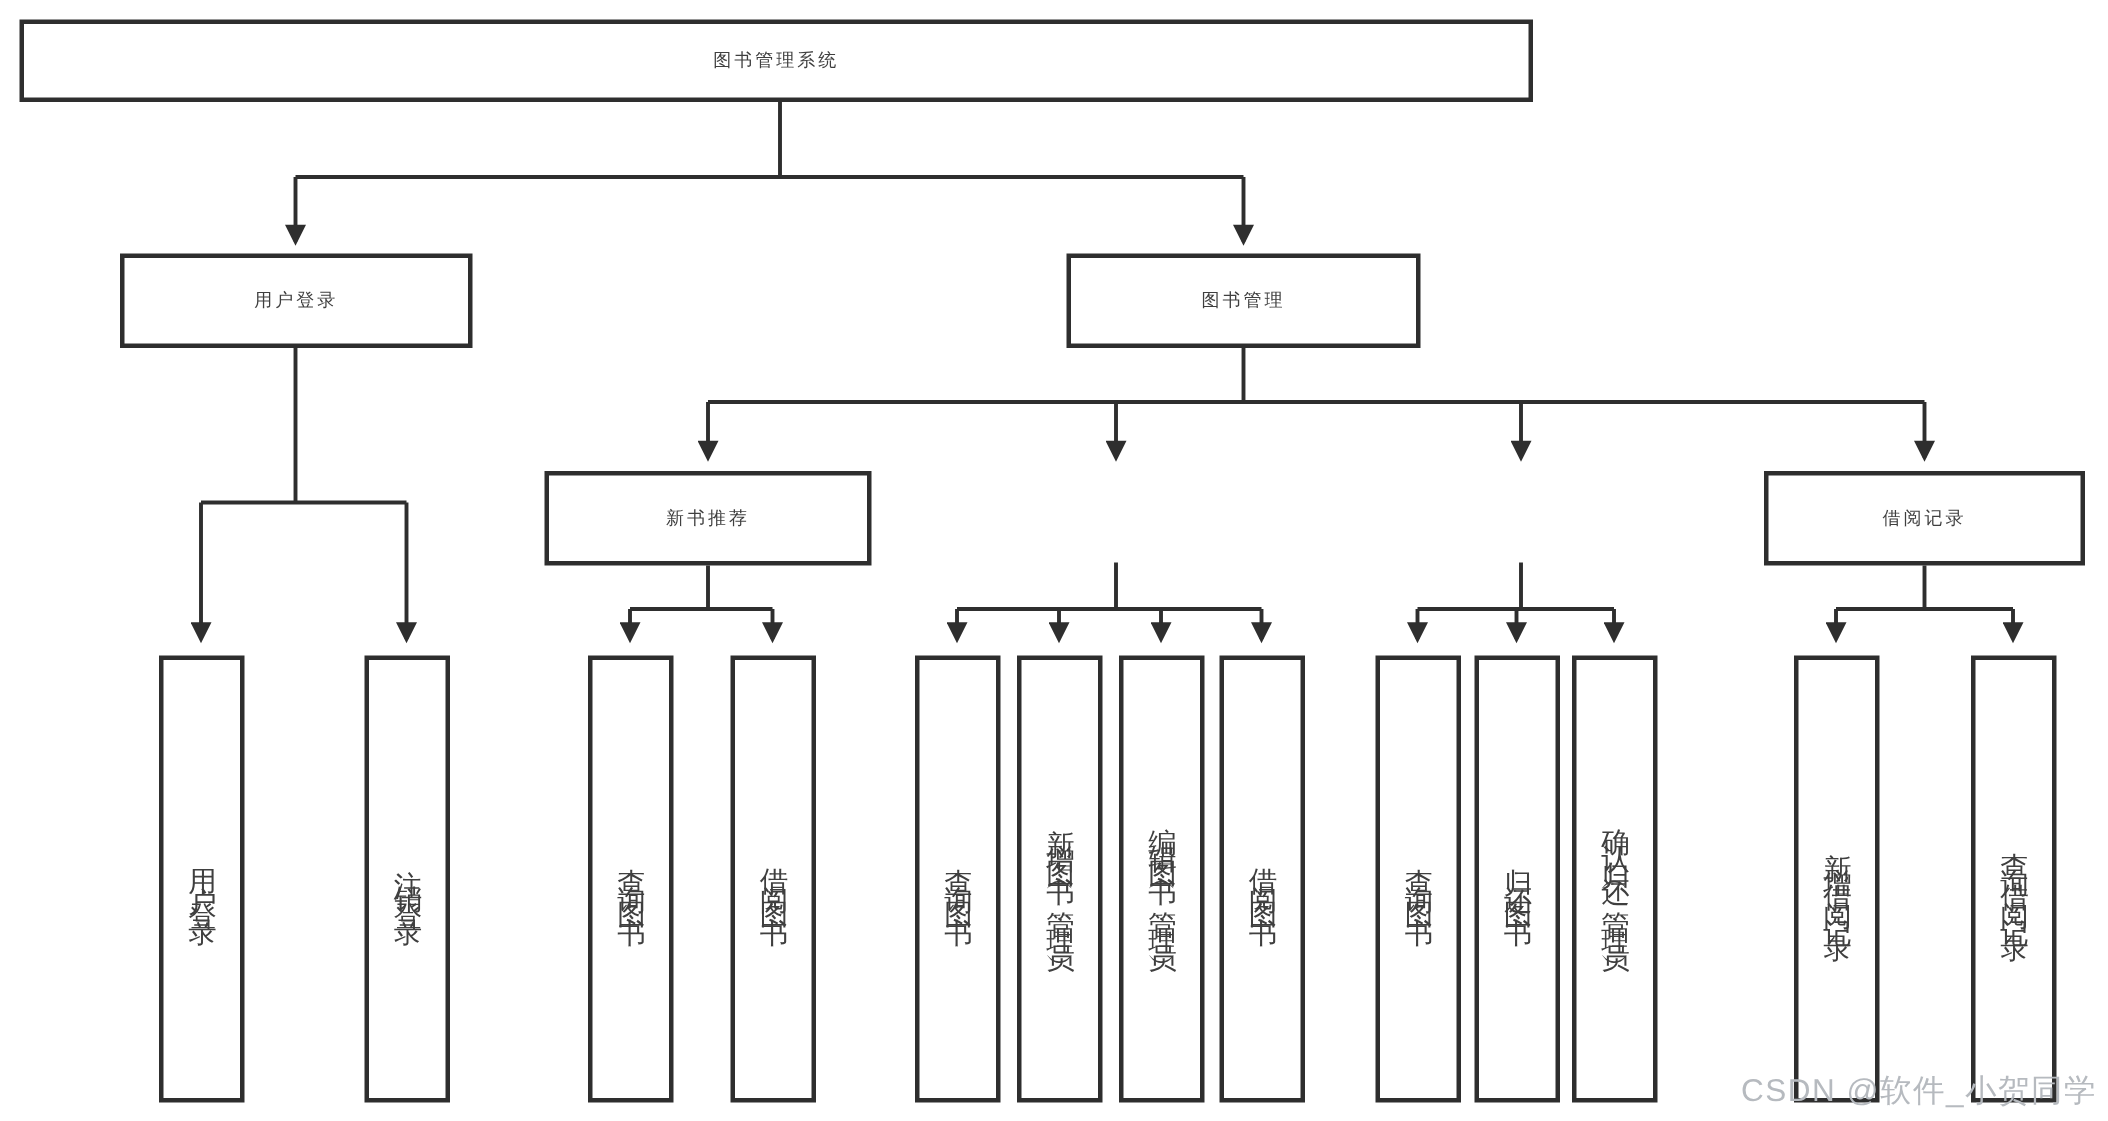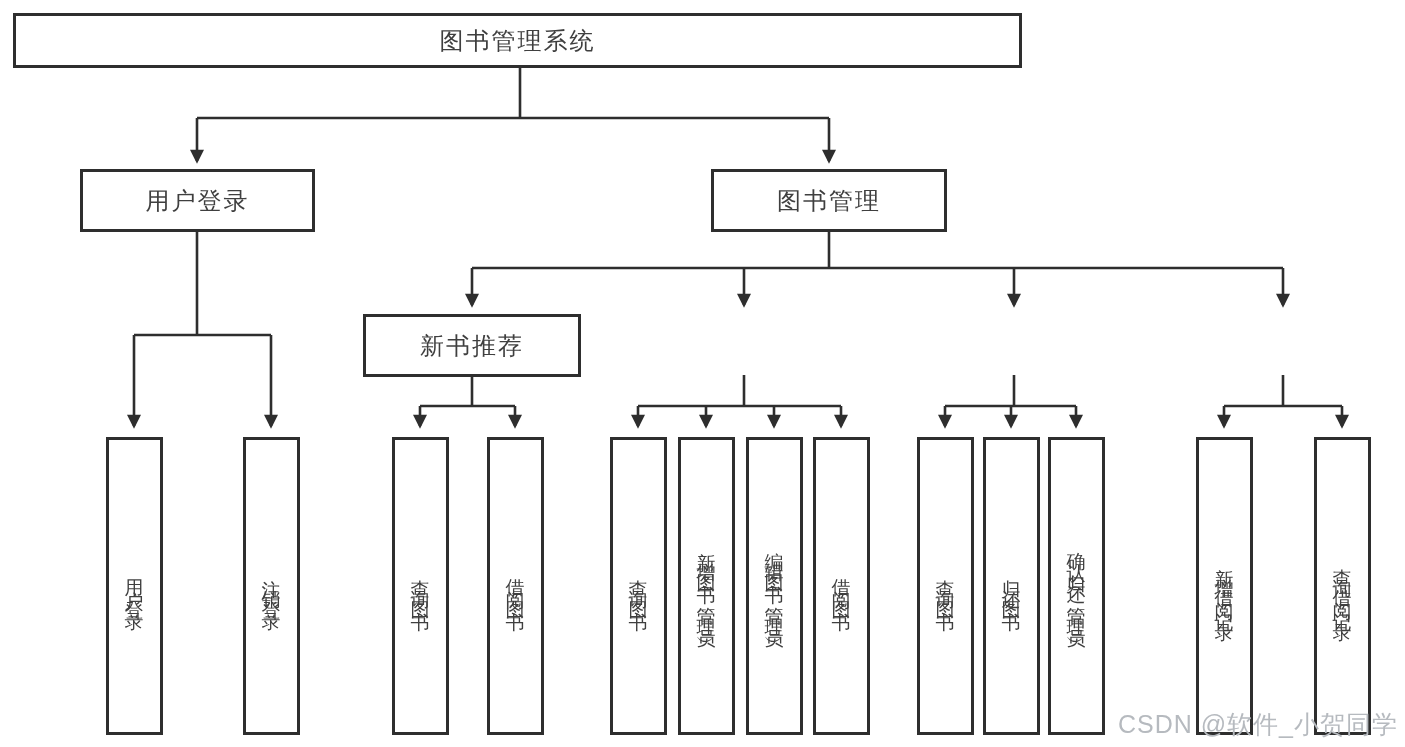--- a/index.html
+++ b/index.html
@@ -7,28 +7,28 @@
     position:relative;width:1405px;height:747px;background:#ffffff;
     font-family:"Liberation Sans", sans-serif;overflow:hidden;
   }
   svg.wires{position:absolute;left:0;top:0;z-index:1;}
   .node{
     position:absolute;box-sizing:border-box;z-index:2;
     border:3px solid #2e2e2e;background:#ffffff;
     display:flex;align-items:center;justify-content:center;
     color:#3f3f3f;
   }
-  .node.h .label{font-size:24px;letter-spacing:2px;white-space:nowrap;}
+  .node.h .label{font-size:12px;letter-spacing:2px;white-space:nowrap;}
   .node.leaf .label{
     writing-mode:vertical-rl;text-orientation:mixed;
     font-size:19px;letter-spacing:11px;line-height:1;
   }
   .watermark{
     position:absolute;right:7px;bottom:6px;z-index:3;
-    font-size:25px;letter-spacing:1px;color:#b6babf;white-space:nowrap;margin-top:28px;
+    font-size:21px;letter-spacing:1px;color:#b6babf;white-space:nowrap;margin-top:28px;
   }
 </style>
 </head>
 <body>
 
 <div class="canvas">
 
   <svg class="wires" width="1405" height="747" viewBox="0 0 1405 747">
     <defs>
       <marker id="arrow" viewBox="0 0 10 10" refX="8" refY="5" markerUnits="userSpaceOnUse" markerWidth="16" markerHeight="14" orient="auto">
@@ -81,20 +81,23 @@
   <div class="node h" style="left:80px;top:169px;width:235px;height:63px">
     <span class="label">用户登录</span>
   </div>
   <div class="node h" style="left:711px;top:169px;width:236px;height:63px">
     <span class="label">图书管理</span>
   </div>
 
   <div class="node h" style="left:363px;top:314px;width:218px;height:63px">
     <span class="label">新书推荐</span>
   </div>
+  <div class="node h" style="left:1176px;top:314px;width:214px;height:63px">
+    <span class="label">借阅记录</span>
+  </div>
 
   <div class="node leaf" style="left:106px;top:437px;width:57px;height:298px">
     <span class="label">用户登录</span>
   </div>
   <div class="node leaf" style="left:243px;top:437px;width:57px;height:298px">
     <span class="label">注销登录</span>
   </div>
 
   <div class="node leaf" style="left:392px;top:437px;width:57px;height:298px">
     <span class="label">查询图书</span>

